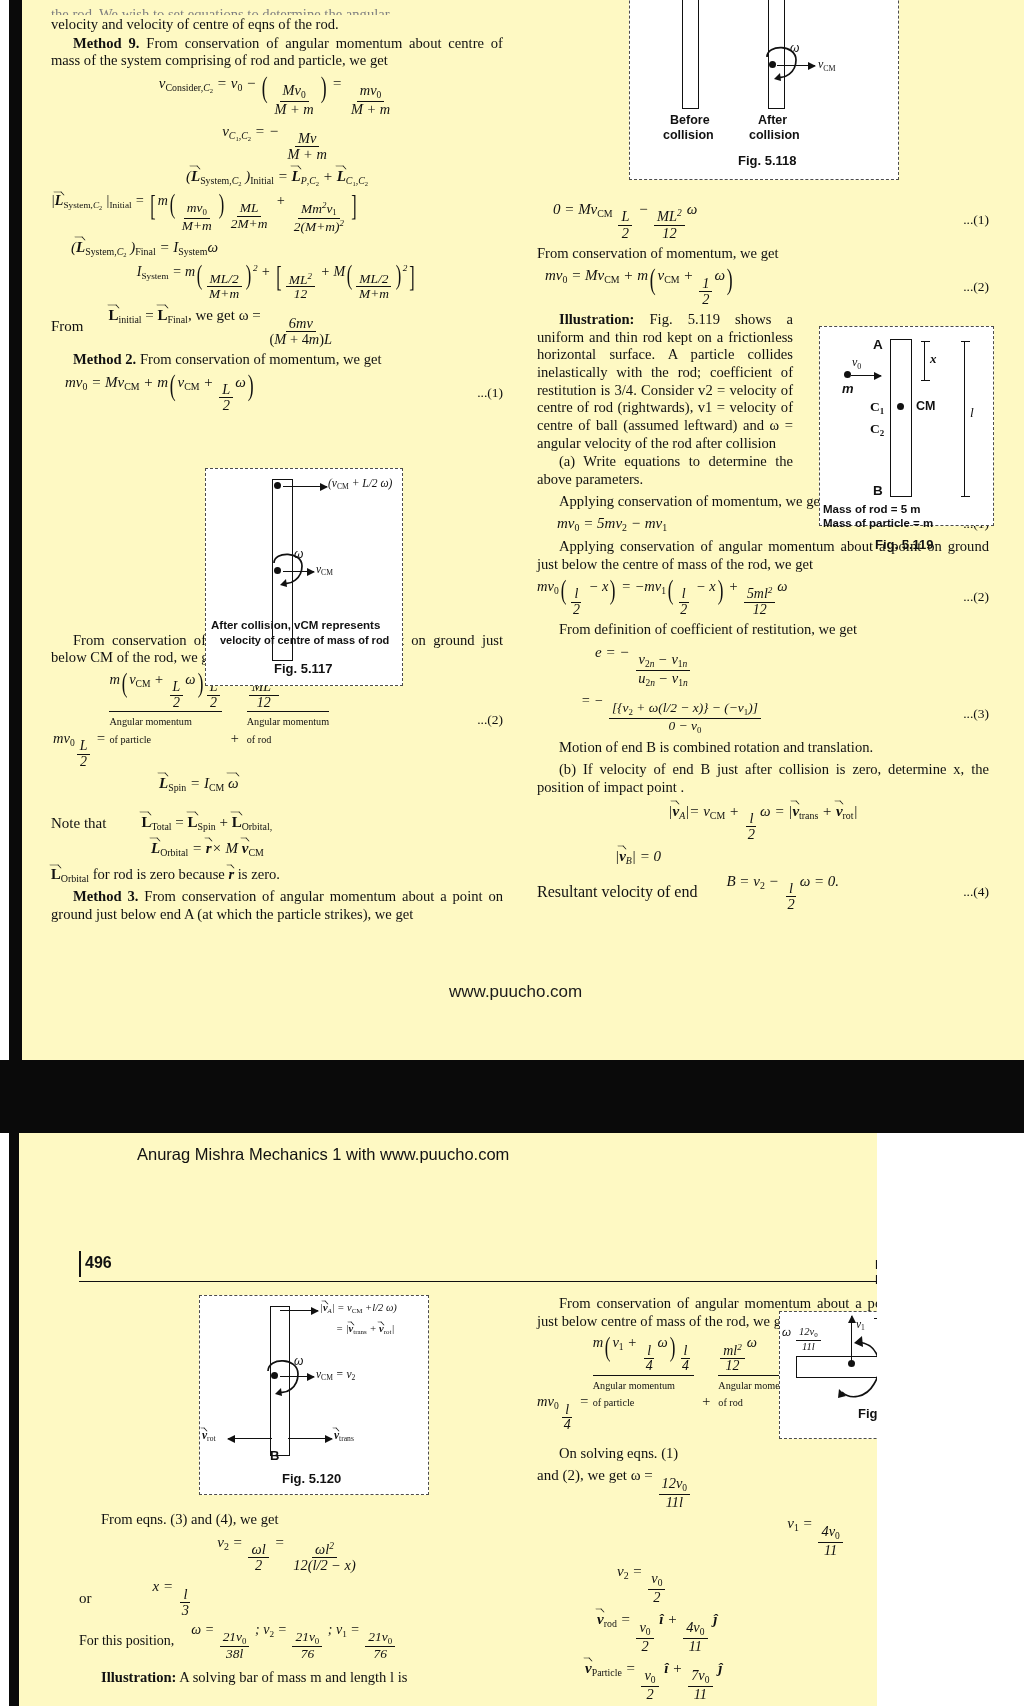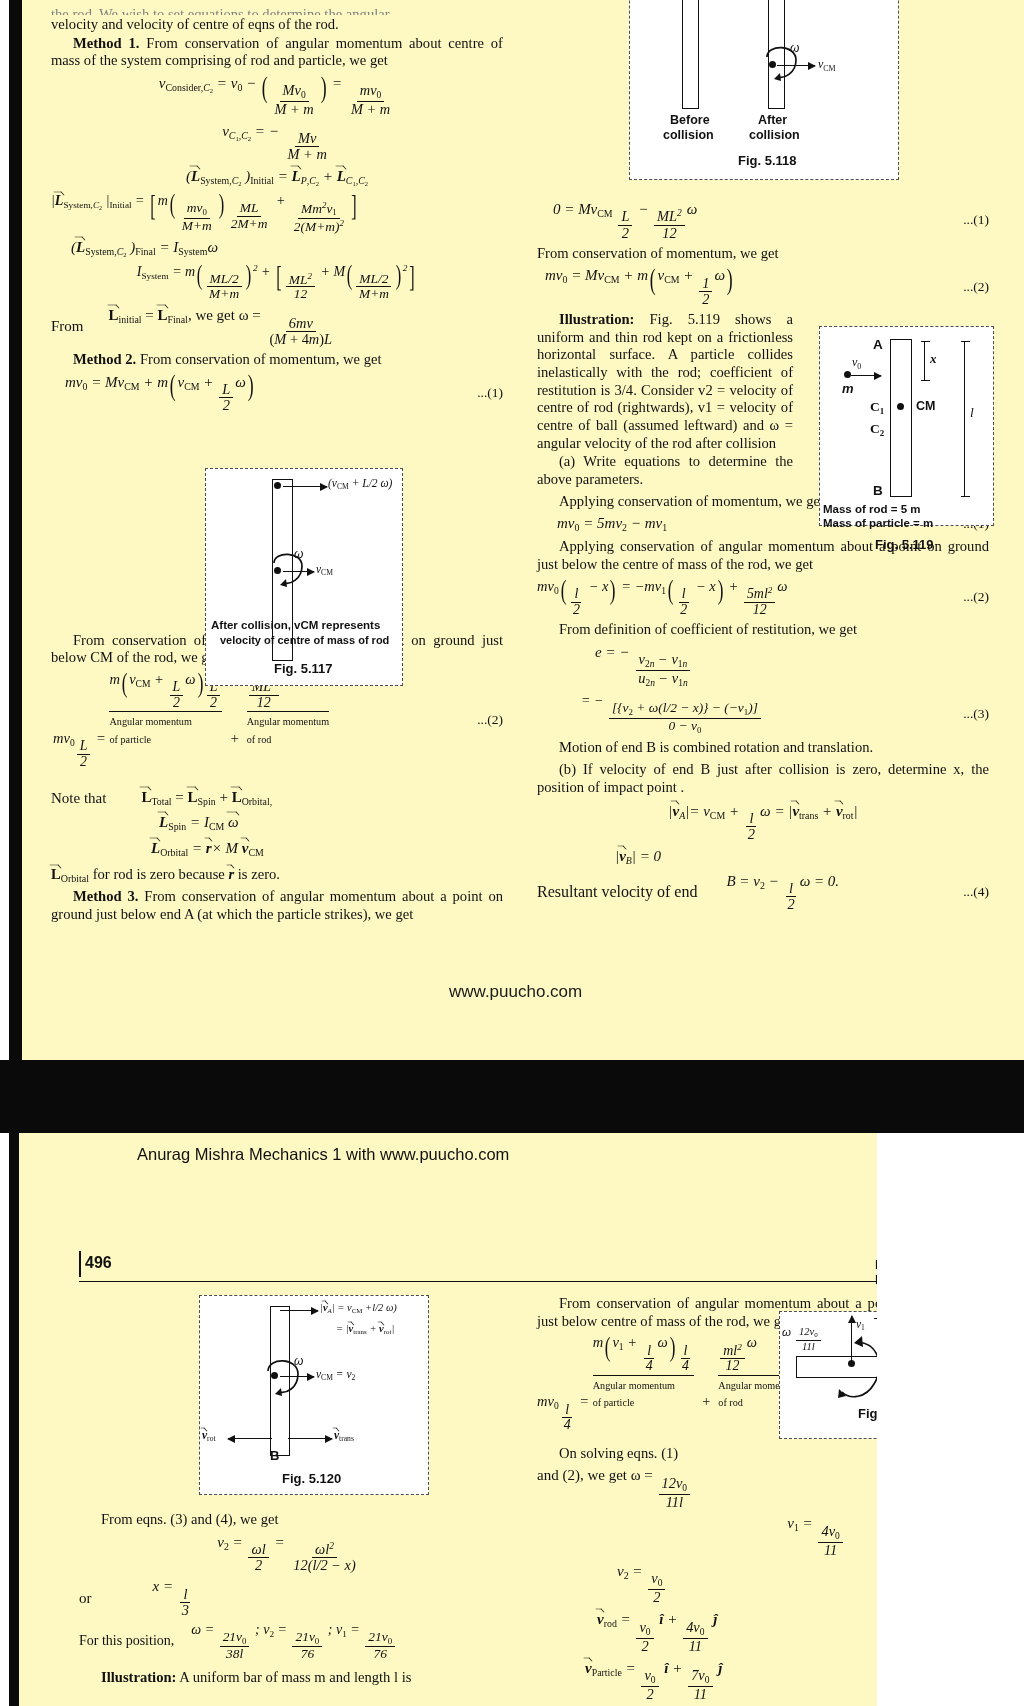--- a/index.html
+++ b/index.html
@@ -237,21 +237,21 @@
 <div class="scan-page page1">
 
   <div class="black-gutter gutter-left1"></div>
 
   <div class="col p1-left">
 
     <p style="color:#7f7f7f;overflow:hidden;height:9px;font-size:14.6px;">the rod. We wish to set equations to determine the angular</p>
     <p>velocity and velocity of centre of eqns of the rod.</p>
 
     <p class="indent">
-      <b>Method 1.</b>
+      <b>Method 9.</b>
       <span>From conservation of angular momentum about centre of mass of the system comprising of rod and particle, we get</span>
     </p>
 
     <div class="eq-row" style="justify-content:center;">
       <span><i>v</i><sub>Consider,</sub><sub><i>C</i><sub>2</sub></sub> = <i>v</i><sub>0</sub> −
       <span class="paren">(</span><span class="frac">
             <span class="num"><i>Mv</i><sub>0</sub></span>
             <span class="den"><i>M</i> + <i>m</i></span>
           </span><span class="paren">)</span> =
       <span class="frac">
@@ -363,27 +363,27 @@
           <span style="display:block;border-top:1.1px solid #111;margin-top:1px;"></span>
           <span class="ubrace-lbl">
             <span>Angular momentum</span><br>
             <span>of rod</span>
           </span>
         </span>
       </span>
       <span class="eqno" style="align-self:center;">...(2)</span>
     </div>
 
+    <div class="eq-row" style="justify-content:flex-start;padding-left:108px;">
+      <span><span class="vec"><b>L</b></span><sub class="up">Spin</sub> = <i>I</i><sub class="up">CM</sub> <span class="vec">ω</span></span>
+    </div>
+
     <div class="eq-row" style="justify-content:flex-start;font-style:normal;margin-top:18px;">
       <span style="padding-right:32px;">Note that</span>
       <span><span class="vec"><b>L</b></span><sub class="up">Total</sub> = <span class="vec"><b>L</b></span><sub class="up">Spin</sub> + <span class="vec"><b>L</b></span><sub class="up">Orbital,</sub></span>
-    </div>
-
-    <div class="eq-row" style="justify-content:flex-start;padding-left:108px;">
-      <span><span class="vec"><b>L</b></span><sub class="up">Spin</sub> = <i>I</i><sub class="up">CM</sub> <span class="vec">ω</span></span>
     </div>
 
     <div class="eq-row" style="justify-content:flex-start;padding-left:100px;">
       <span><span class="vec"><b>L</b></span><sub class="up">Orbital</sub> = <span class="vec"><b>r</b></span>× <i>M</i> <span class="vec"><b>v</b></span><sub class="up">CM</sub></span>
     </div>
 
     <p style="margin-top:6px;">
       <span class="vec"><b>L</b></span><sub class="up" style="font-size:10px;">Orbital</sub> for rod is zero because <span class="vec"><b><i>r</i></b></span> is zero.
     </p>
 
@@ -633,21 +633,21 @@
             <span class="num">21<i>v</i><sub>0</sub></span>
             <span class="den">76</span>
           </span> ; <i>v</i><sub>1</sub> = <span class="frac">
             <span class="num">21<i>v</i><sub>0</sub></span>
             <span class="den">76</span>
           </span></span>
     </div>
 
     <p class="indent" style="margin-top:8px;">
       <b>Illustration:</b>
-      <span>A uniform bar of mass m and length l is</span>
+      <span>A solving bar of mass m and length l is</span>
     </p>
   </div>
 
   <div class="col" style="left:528px; top:162px; width:452px;">
     <p style="text-indent:22px;">From conservation of angular momentum about a point on the ground just below centre of mass of the rod, we get</p>
 
     <div class="eq-row" style="font-size:14.5px;align-items:flex-start;">
       <span><i>mv</i><sub>0</sub><span class="frac">
             <span class="num"><i>l</i></span>
             <span class="den">4</span>

